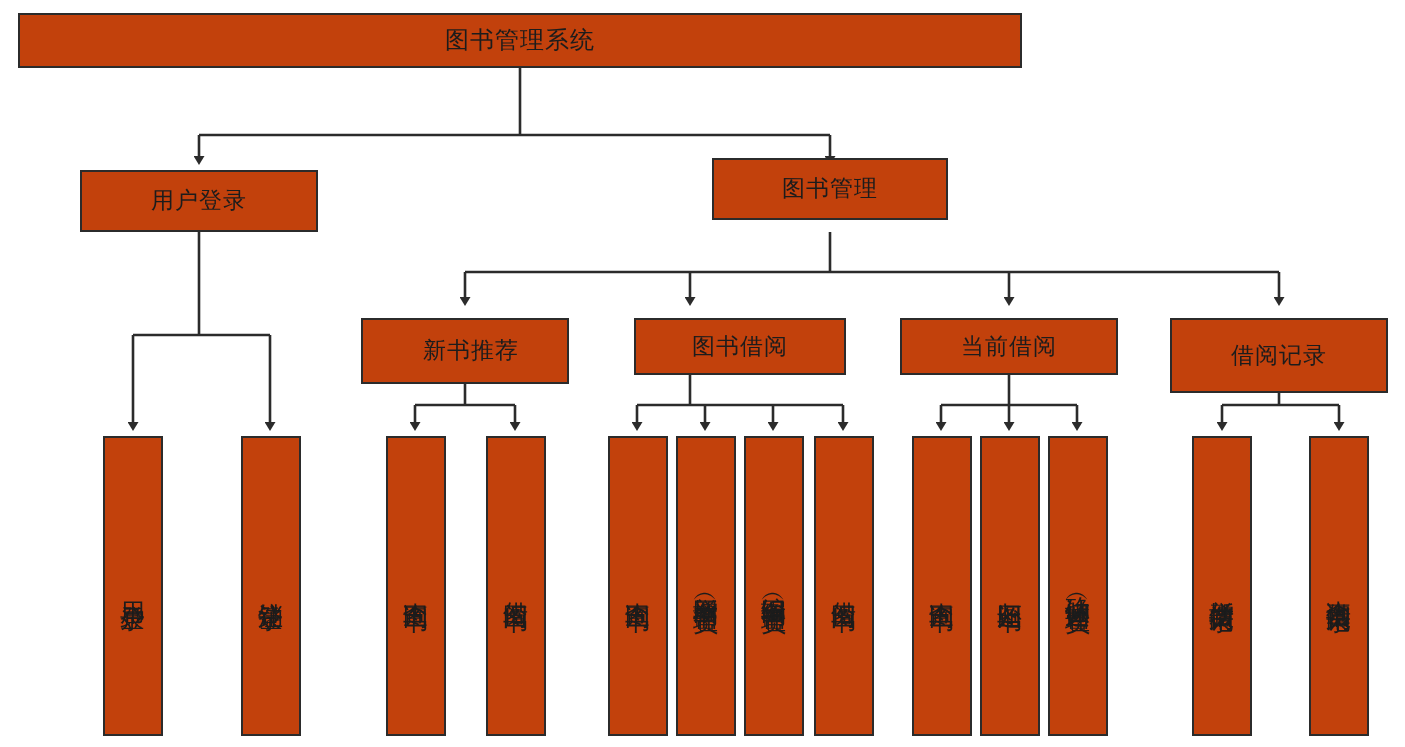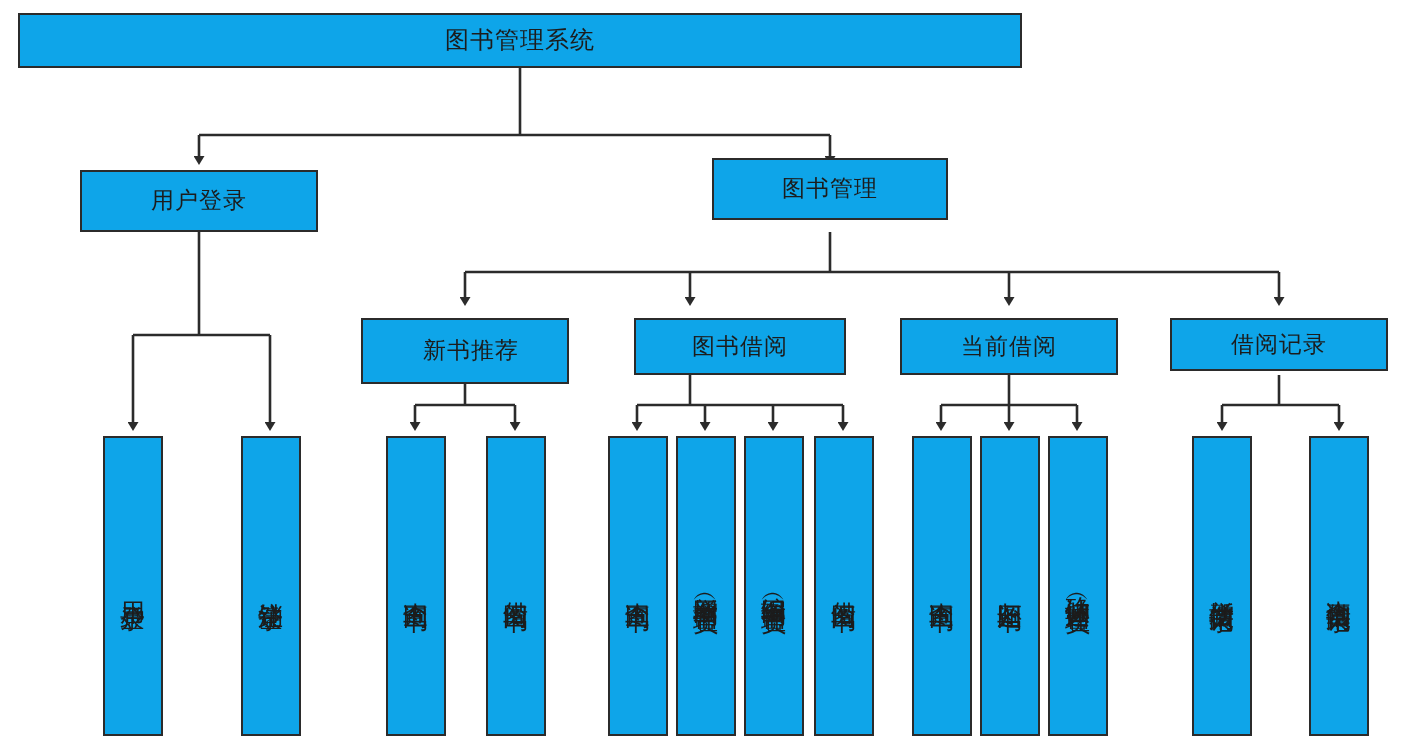--- a/index.html
+++ b/index.html
@@ -18,21 +18,21 @@
     position:absolute;
     left:0; top:0;
     width:1405px;
     height:747px;
     pointer-events:none;
   }
   .node{
     position:absolute;
     box-sizing:border-box;
     border:2.5px solid #2b2b2b;
-    background:#0ea5e9;
+    background:#c2410c;
     display:flex;
     align-items:center;
     justify-content:center;
     text-align:center;
     color:#1c1c1c;
     letter-spacing:1px;
   }
   .node.h{
     font-size:23px;
     line-height:1.1;
@@ -121,21 +121,21 @@
   </svg>
 
   <div class="node h root" style="left:18px;top:13px;width:1004px;height:55px;">图书管理系统</div>
 
   <div class="node h" style="left:80px;top:170px;width:238px;height:62px;">用户登录</div>
   <div class="node h" style="left:712px;top:158px;width:236px;height:62px;">图书管理</div>
 
   <div class="node h" style="left:361px;top:318px;width:208px;height:66px;padding-left:12px;">新书推荐</div>
   <div class="node h" style="left:900px;top:318px;width:218px;height:57px;">当前借阅</div>
   <div class="node h" style="left:634px;top:318px;width:212px;height:57px;">图书借阅</div>
-  <div class="node h" style="left:1170px;top:318px;width:218px;height:53px;">借阅记录</div>
+  <div class="node h" style="left:1170px;top:318px;width:218px;height:75px;">借阅记录</div>
 
   <div class="node v" style="left:103px;top:436px;width:60px;height:300px;">
     <span class="vtext">用户登录</span>
   </div>
   <div class="node v" style="left:241px;top:436px;width:60px;height:300px;">
     <span class="vtext">注销登录</span>
   </div>
 
   <div class="node v" style="left:386px;top:436px;width:60px;height:300px;">
     <span class="vtext">查询图书</span>

